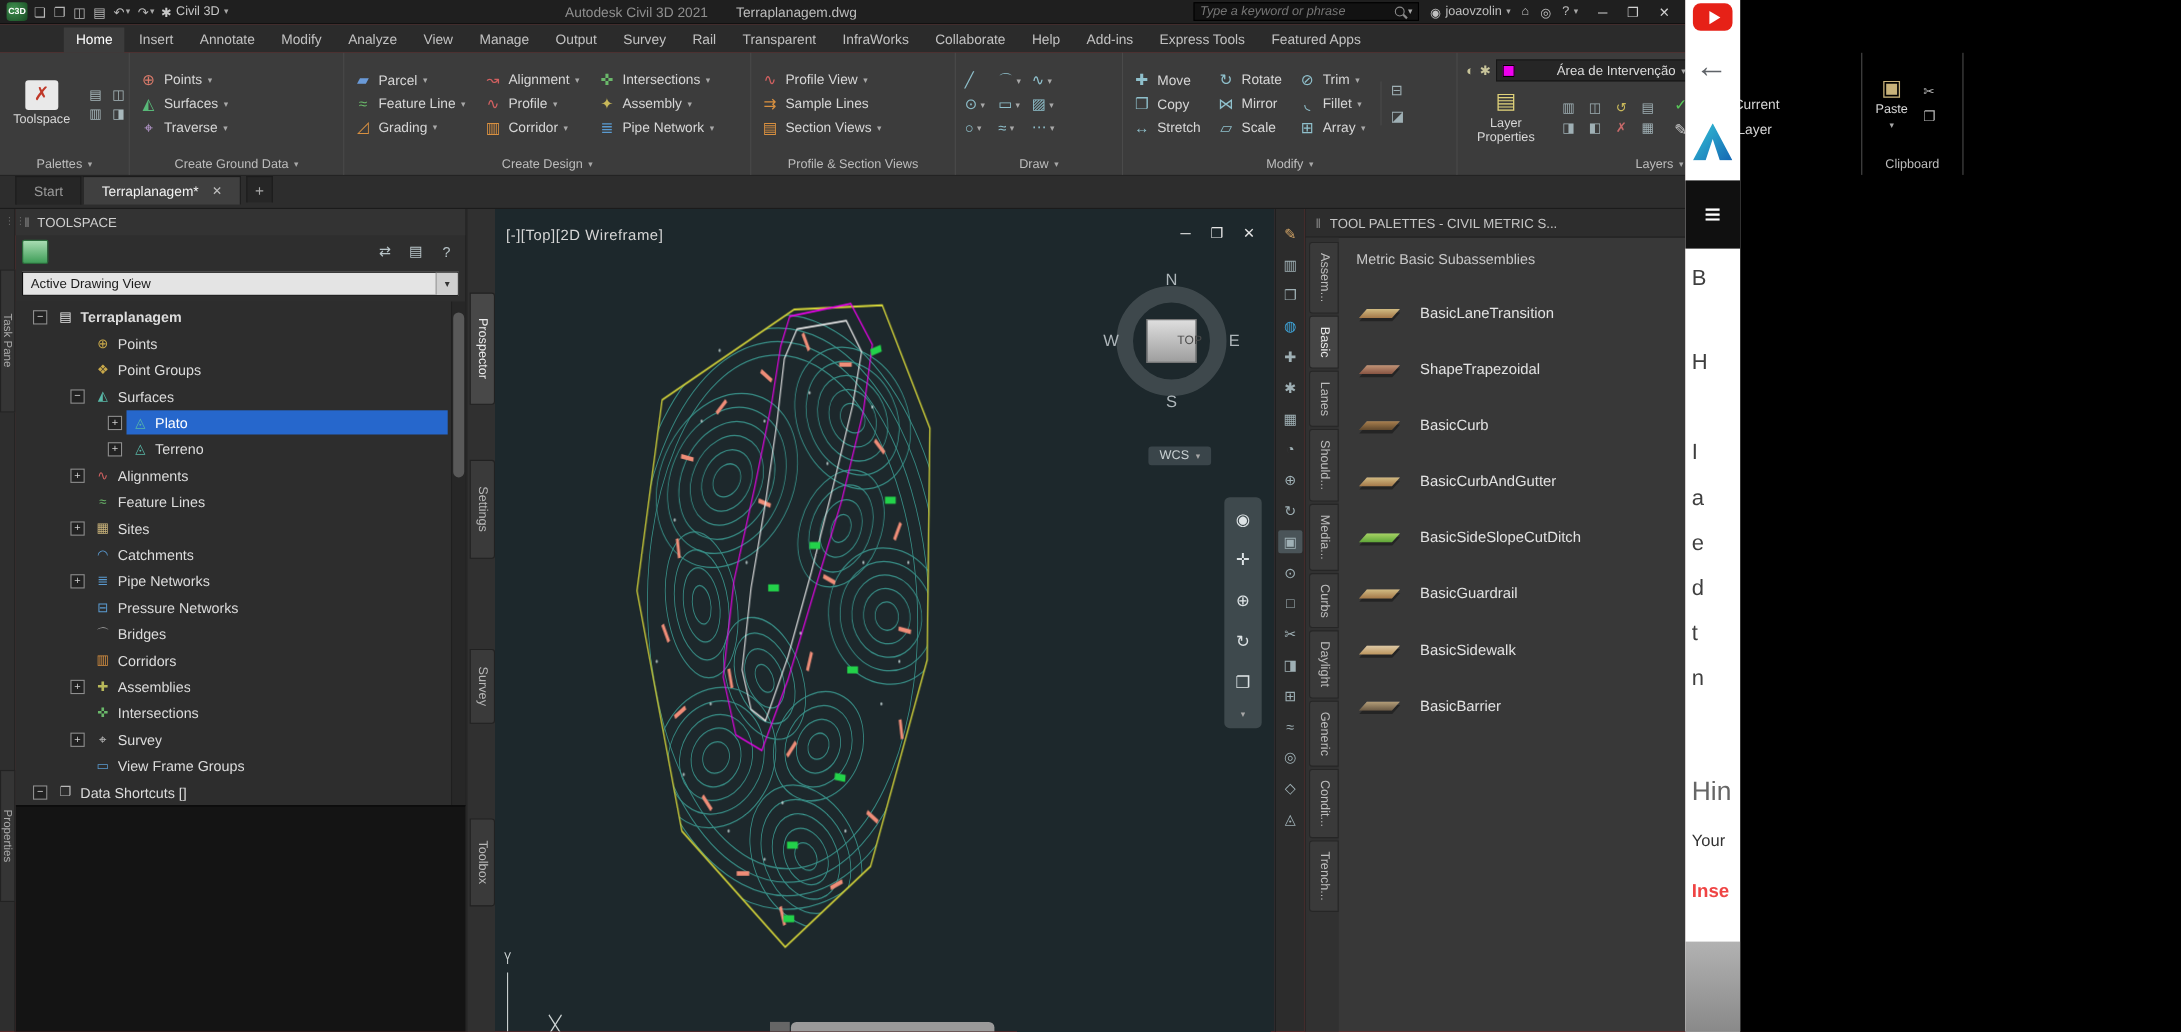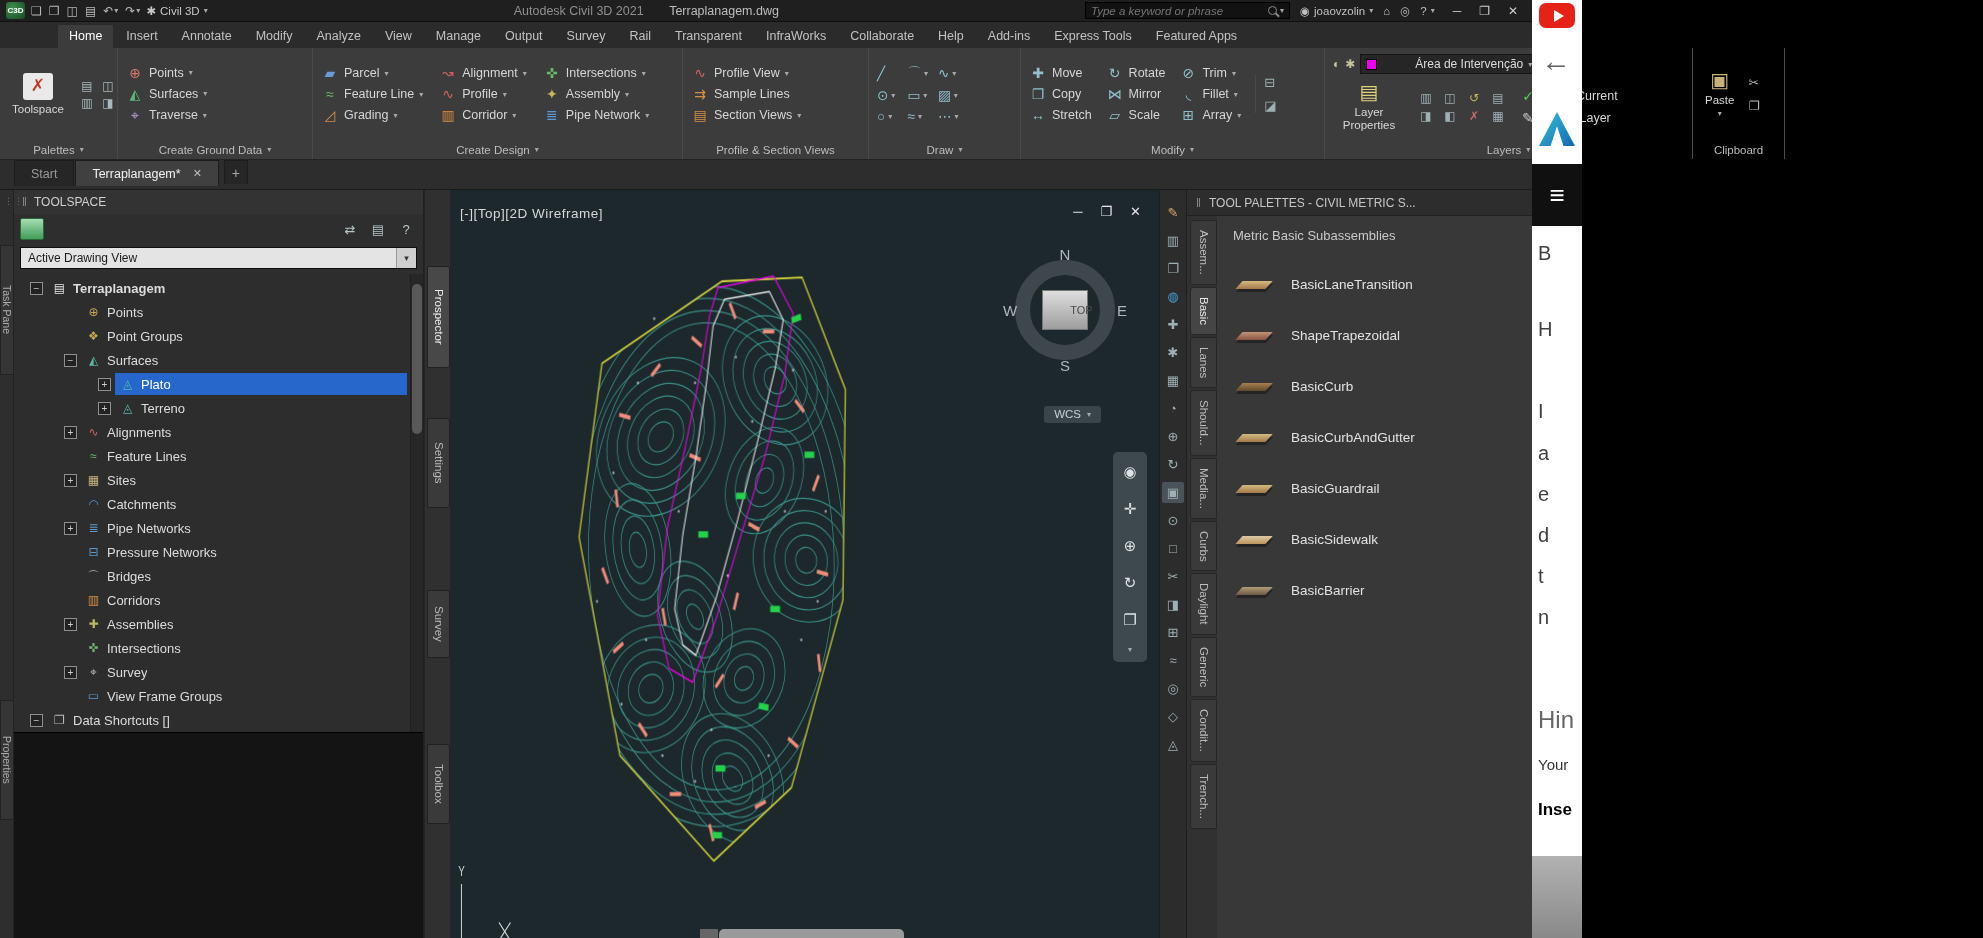--- a/index.html
+++ b/index.html
@@ -136,21 +136,21 @@
   .bstrip { width:50px; height:100%; background:#ffffff; position:relative; overflow:hidden; flex:none; }
   .yt { position:absolute; top:3px; left:7px; width:36px; height:25px; background:#e62117; border-radius:7px; display:flex; align-items:center; justify-content:center; }
   .yt i { display:block; width:0; height:0; border-left:10px solid #fff; border-top:6px solid transparent; border-bottom:6px solid transparent; margin-left:3px; }
   .backarrow { position:absolute; top:46px; left:9px; font-size:30px; color:#5f6368; line-height:1; }
   .slogo { position:absolute; top:112px; left:7px; width:36px; height:34px; background:linear-gradient(135deg,#35c4d7,#1467b3); clip-path:polygon(50% 0, 100% 100%, 68% 100%, 50% 42%, 32% 100%, 0 100%); }
   .smenu { position:absolute; top:164px; left:0; width:50px; height:62px; background:#101010; display:flex; align-items:center; justify-content:center; color:#fff; font-size:26px; }
   .frag { position:absolute; left:6px; white-space:nowrap; }
   .frag-letter { font-size:20px; color:#3f3f3f; }
   .frag-head { font-size:24px; color:#666; }
   .frag-sub { font-size:15px; color:#333; }
-  .frag-bold { font-size:17px; font-weight:bold; color:#000000; }
+  .frag-bold { font-size:17px; font-weight:bold; color:#ef4444; }
   .sthumb { position:absolute; top:856px; left:0; width:50px; height:82px; background:linear-gradient(#b2b2b2,#898989); }
 </style>
 </head>
 <body>
 
 <div id="app">
 <div id="win">
 
   <div class="titlebar">
     <div class="app-icon">C3D</div>
@@ -902,20 +902,26 @@
                   <span>BasicCurb</span>
                 </div>
                 <div class="pitem">
                   <span class="slabw">
                     <span class="slab" style="--col: #b5915e;"></span>
                   </span>
                   <span>BasicCurbAndGutter</span>
                 </div>
                 <div class="pitem">
                   <span class="slabw">
+                    <span class="slab" style="--col: #79b648;"></span>
+                  </span>
+                  <span>BasicSideSlopeCutDitch</span>
+                </div>
+                <div class="pitem">
+                  <span class="slabw">
                     <span class="slab" style="--col: #b5915e;"></span>
                   </span>
                   <span>BasicGuardrail</span>
                 </div>
                 <div class="pitem">
                   <span class="slabw">
                     <span class="slab" style="--col: #c8a878;"></span>
                   </span>
                   <span>BasicSidewalk</span>
                 </div>

